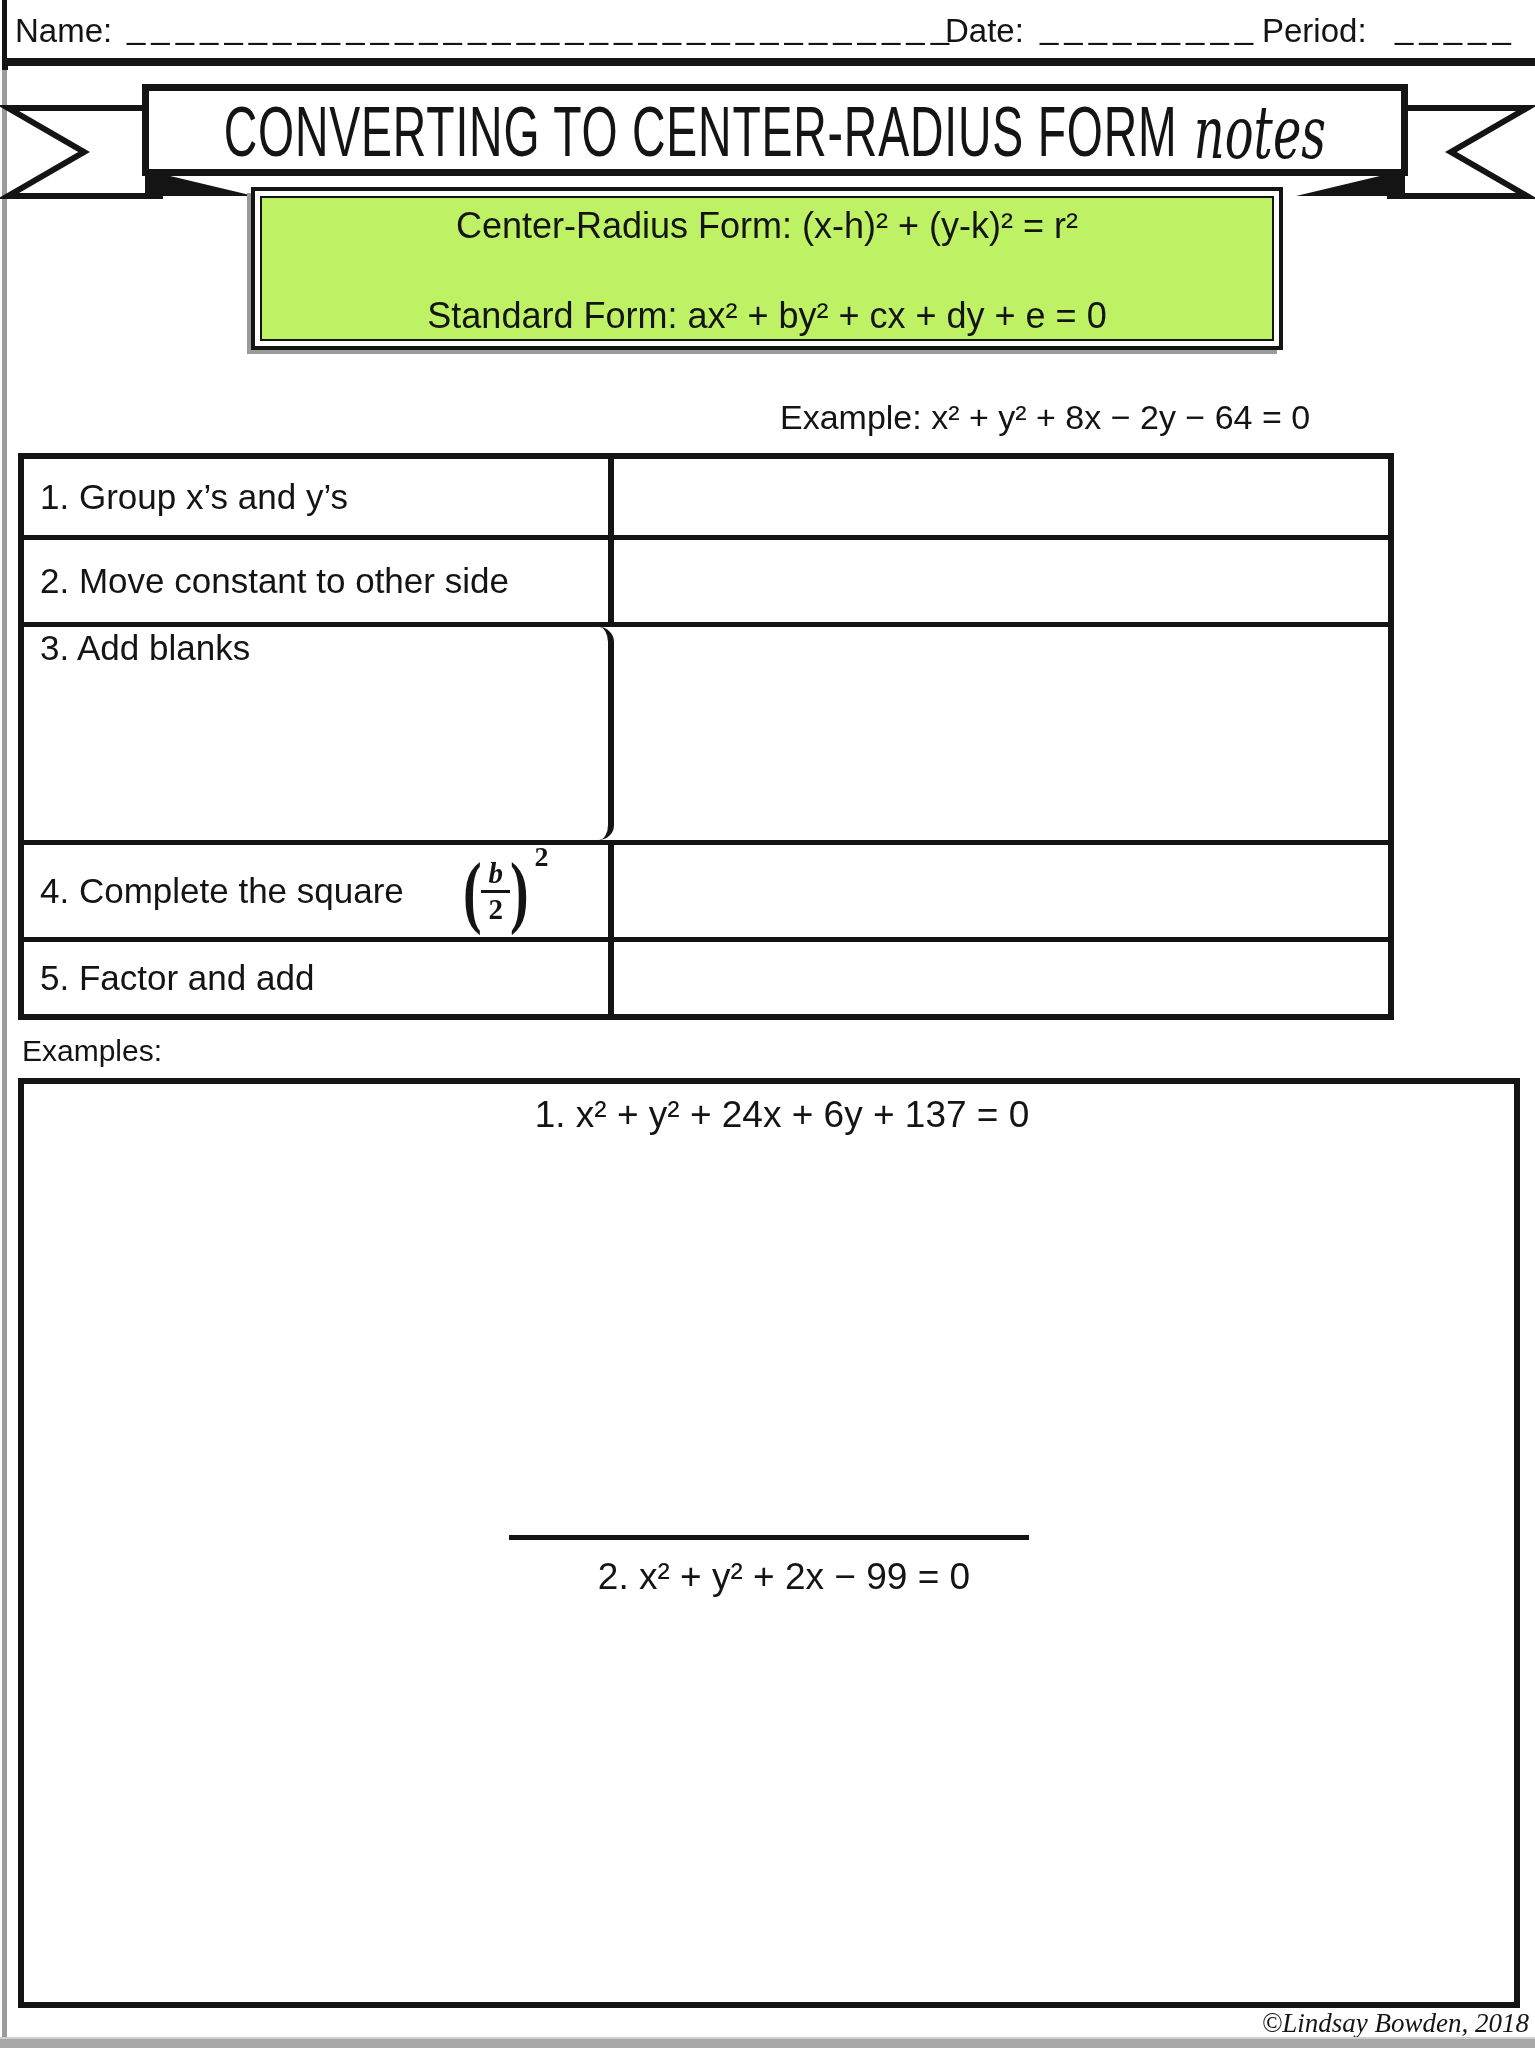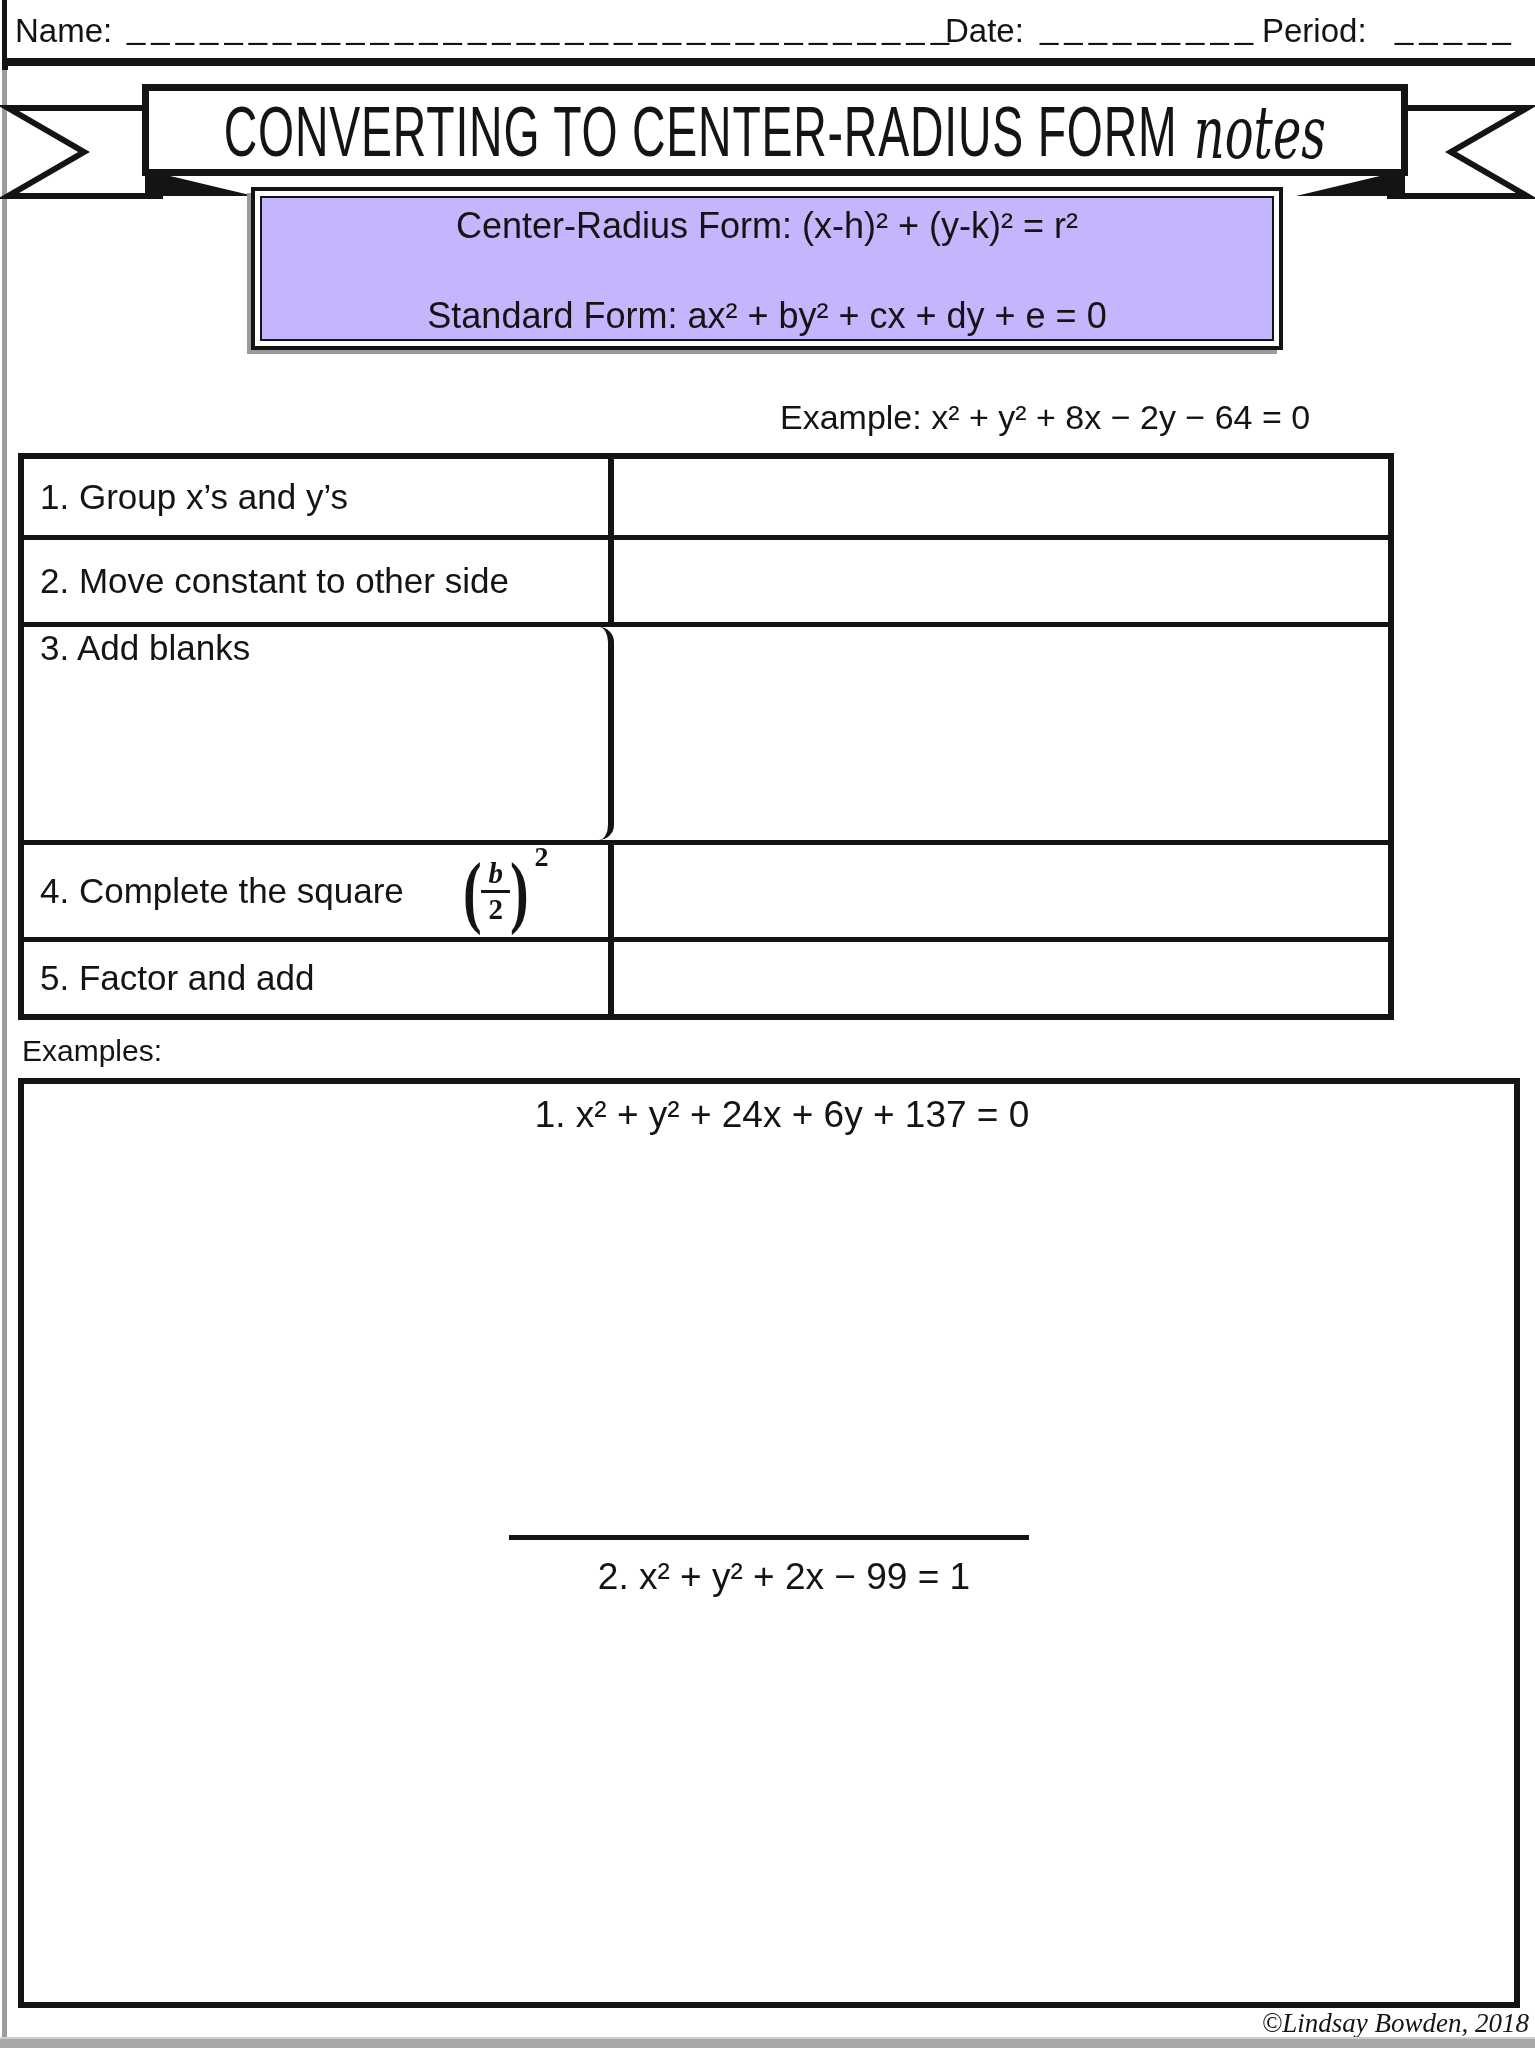--- a/index.html
+++ b/index.html
@@ -27,21 +27,21 @@
 
   
   .ribbon-svg{position:absolute;left:0;top:80px;width:1535px;height:125px;z-index:1;}
   .banner-box{position:absolute;left:142px;top:84px;width:1266px;height:92px;background:#fff;
     border:7px solid var(--ink);z-index:2;display:flex;align-items:center;justify-content:center;}
   .banner-inner{display:inline-block;transform:scale(0.80,1.22);white-space:nowrap;}
   .banner-main{font-size:58px;letter-spacing:1px;font-weight:500;}
   .banner-script{font-family:"DejaVu Serif", serif;font-style:italic;font-size:60px;margin-left:16px;position:relative;top:2px;}
 
   
-  .formula-box{position:absolute;left:251px;top:187px;width:1032px;height:163px;background:#c4b5fd;z-index:3;
+  .formula-box{position:absolute;left:251px;top:187px;width:1032px;height:163px;background:#bef264;z-index:3;
     border:4px solid var(--ink);
     box-shadow:inset 0 0 0 5px #ffffff, inset 0 0 0 7px var(--ink), -5px 5px 0 -1px #9a9a9a;
     display:flex;flex-direction:column;justify-content:space-between;text-align:center;
     padding:14px 0 18px 0;font-size:36px;gap:48px;}
 
   
   .steps-heading{position:absolute;left:18px;top:404px;font-size:30px;font-weight:bold;letter-spacing:.5px;white-space:nowrap;}
   .example-heading{position:absolute;left:780px;top:398px;font-size:34px;white-space:nowrap;}
 
   
@@ -148,21 +148,21 @@
     </div>
   </div>
 
   <div class="examples-heading">Examples:</div>
 
   <div class="examples-box">
     <div class="ex-sec1">
       <div class="ex-eq">1.  x² + y² + 24x + 6y + 137 = 0</div>
     </div>
     <div class="ex-sec2">
-      <div class="ex-eq">2.  x² + y² + 2x − 99 = 1</div>
+      <div class="ex-eq">2.  x² + y² + 2x − 99 = 0</div>
     </div>
   </div>
 
   <div class="footer-credit">©Lindsay Bowden, 2018</div>
 
   <div class="bottom-bar"></div>
 
 </div>
 
 </body></html>

